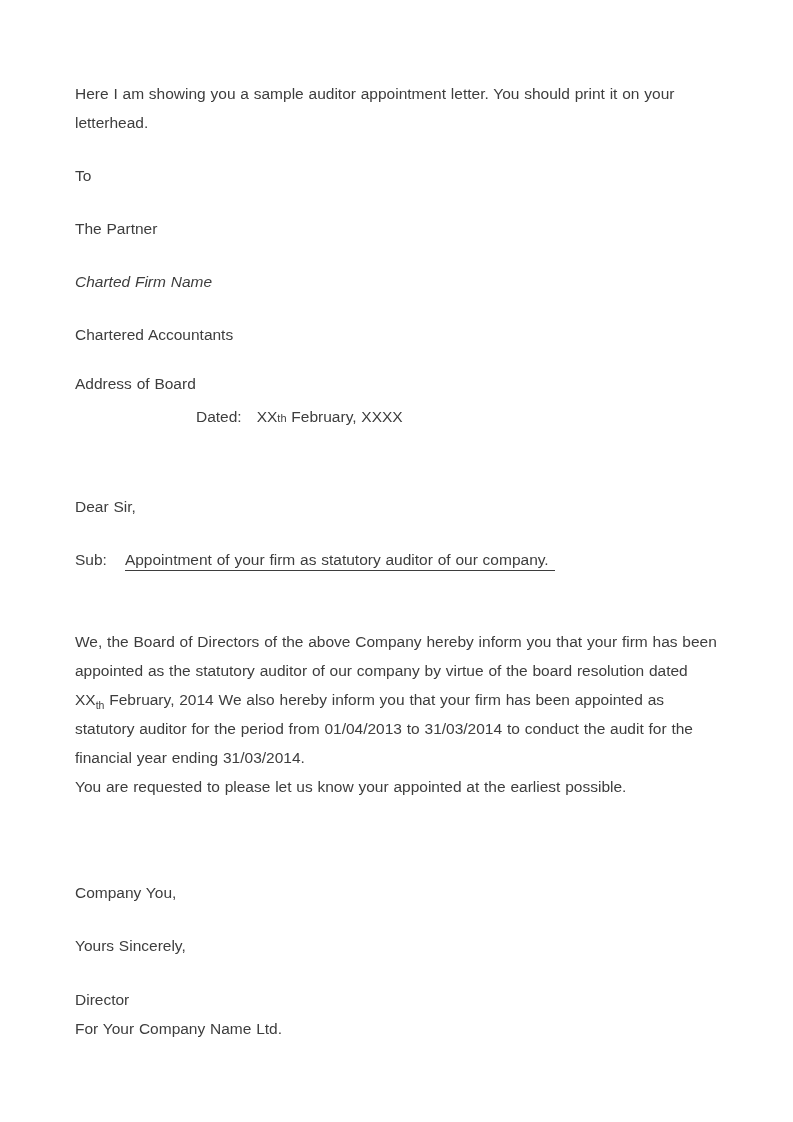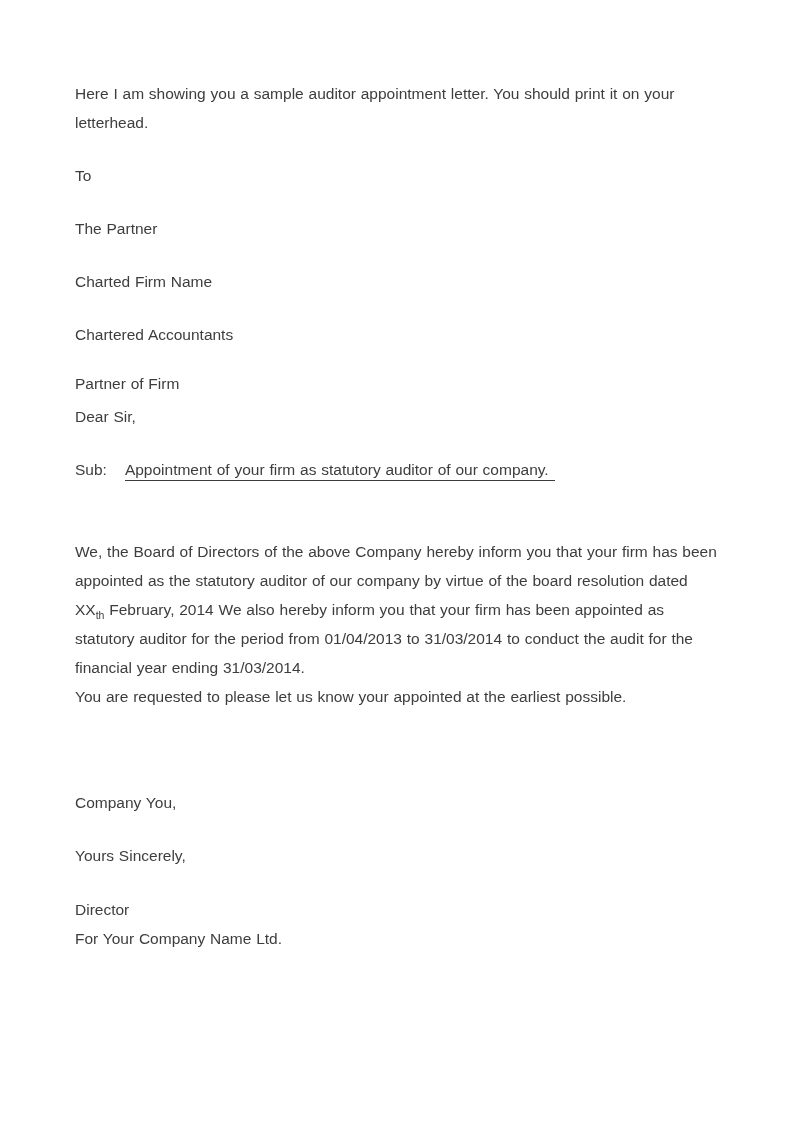--- a/index.html
+++ b/index.html
@@ -19,21 +19,21 @@
     color: #3d3d3d;
     word-spacing: 0.5px;
     overflow: hidden;
   }
   .para {
     margin: 0;
   }
   .intro        { margin-bottom: 24px; }
   .line-to      { margin-bottom: 24px; }
   .line-partner { margin-bottom: 24px; }
-  .line-firm    { margin-bottom: 24px; }
+  .line-firm    { margin-bottom: 24px; font-style: italic; }
   .line-ca      { margin-bottom: 20px; }
   .line-addr    { margin-bottom: 4px; }
   .dated-line   { margin-bottom: 59px; text-indent: 121px; }
   .salutation   { margin-bottom: 24px; }
   .subject-line { margin-bottom: 53px; }
   .body-para    { margin-bottom: 0; }
   .request-line { margin-bottom: 77px; }
   .line-thanks  { margin-bottom: 24px; }
   .line-sincere { margin-bottom: 25px; }
   .line-company { margin-bottom: 24px; }
@@ -67,22 +67,23 @@
   <p class="para intro">Here I am showing you a sample auditor appointment letter. You should print it on your letterhead.</p>
 
   <p class="para line-to">To</p>
 
   <p class="para line-partner">The Partner</p>
 
   <p class="para line-firm">Charted Firm Name</p>
 
   <p class="para line-ca">Chartered Accountants</p>
 
-  <p class="para line-addr">Partner of Firm</p>
+  <p class="para line-addr">Address of Board</p>
 
+  <p class="para dated-line"><span>Dated:</span><span class="dated-gap"></span><span>XX</span><span class="ordinal-small">th</span><span> February, XXXX</span></p>
 
   <p class="para salutation">Dear Sir,</p>
 
   <p class="para subject-line"><span>Sub:</span><span class="subject-text">Appointment of your firm as statutory auditor of our company.</span></p>
 
   <p class="para body-para"><span>We, the Board of Directors of the above Company hereby inform you that your firm has been appointed as the statutory auditor of our company by virtue of the board resolution dated XX</span><span class="ordinal-sub">th</span><span> February, 2014 We also hereby inform you that your firm has been appointed as statutory auditor for the period from 01/04/2013 to 31/03/2014 to conduct the audit for the financial year ending 31/03/2014.</span></p>
 
   <p class="para request-line">You are requested to please let us know your appointed at the earliest possible.</p>
 
   <p class="para line-thanks">Company You,</p>

